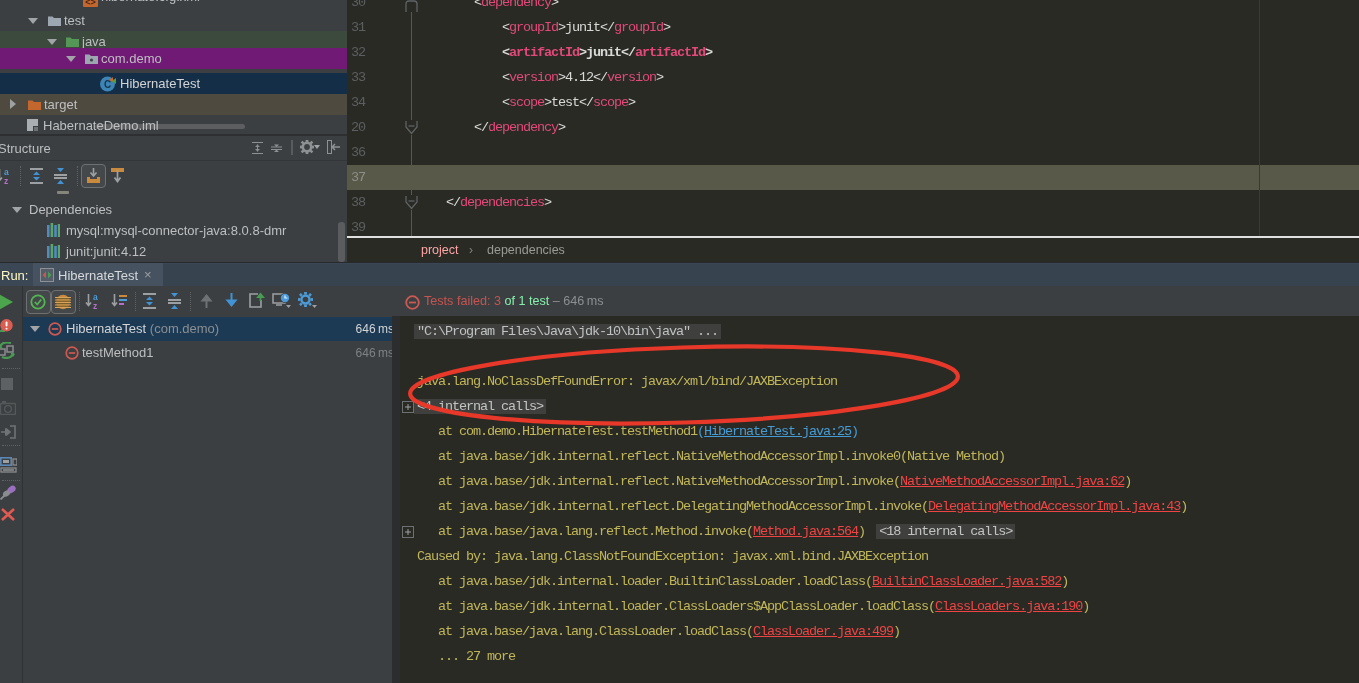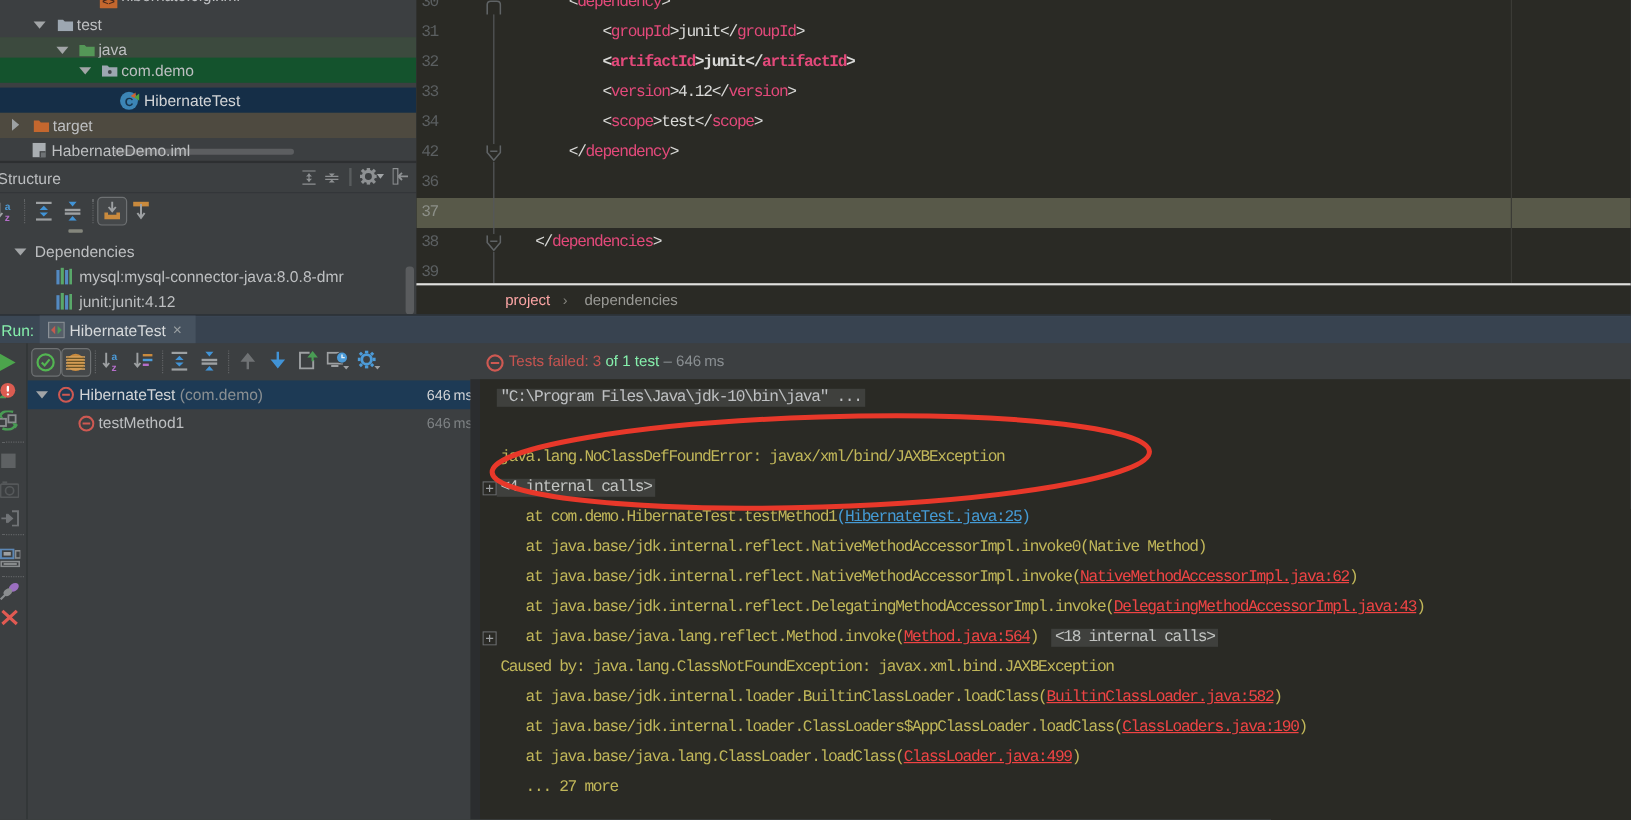--- a/index.html
+++ b/index.html
@@ -45,21 +45,21 @@
   </div>
   <div class="row" style="top:31px;background:#3C4A3E;">
     <span class="arrow-d" style="left:47px;top:8px;"></span>
     <span class="ico" style="left:66px;top:5px;">
         <svg width="13" height="11">
           <path d="M0 1.5h4.5L6 3h7v8H0z" fill="#549757"></path>
         </svg>
       </span>
     <span style="position:absolute;left:82px;">java</span>
   </div>
-  <div class="row" style="top:48px;background:#14532d;">
+  <div class="row" style="top:48px;background:#701a75;">
     <span class="arrow-d" style="left:66px;top:8px;"></span>
     <span class="ico" style="left:85px;top:5px;">
         <svg width="13" height="11">
           <path d="M0 1.5h4.5L6 3h7v8H0z" fill="#9DA7B1"></path>
           <circle cx="6.5" cy="7" r="1.6" fill="#41454A"></circle>
         </svg>
       </span>
     <span style="position:absolute;left:101px;">com.demo</span>
   </div>
   <div class="row" style="top:73px;background:#152E47;color:#D2D4D6;">
@@ -243,21 +243,21 @@
         <path d="M1 0 V6 L6.5 12.5 L12 6 V0" fill="#2A2A25" stroke="#5F6365" stroke-width="1.3"></path>
         <path d="M3.5 5h6" stroke="#5F6365" stroke-width="1.3"></path>
       </svg>
     </span>
 
   <div class="mono gut" style="top:-10px;">30</div>
   <div class="mono gut" style="top:15px;">31</div>
   <div class="mono gut" style="top:40px;">32</div>
   <div class="mono gut" style="top:65px;">33</div>
   <div class="mono gut" style="top:90px;">34</div>
-  <div class="mono gut" style="top:115px;">42</div>
+  <div class="mono gut" style="top:115px;">20</div>
   <div class="mono gut" style="top:140px;">36</div>
   <div class="mono gut" style="top:165px;color:#8C8F88;">37</div>
   <div class="mono gut" style="top:190px;">38</div>
   <div class="mono gut" style="top:215px;">39</div>
 
   <div class="mono erow" style="top:-10px;">        &lt;<span class="pk">dependency</span>&gt;</div>
   <div class="mono erow" style="top:15px;">            &lt;<span class="pk">groupId</span>&gt;junit&lt;/<span class="pk">groupId</span>&gt;</div>
   <div class="mono erow" style="top:40px;font-weight:bold;">            &lt;<span class="pk">artifactId</span>&gt;junit&lt;/<span class="pk">artifactId</span>&gt;</div>
   <div class="mono erow" style="top:65px;">            &lt;<span class="pk">version</span>&gt;4.12&lt;/<span class="pk">version</span>&gt;</div>
   <div class="mono erow" style="top:90px;">            &lt;<span class="pk">scope</span>&gt;test&lt;/<span class="pk">scope</span>&gt;</div>
@@ -266,21 +266,21 @@
 </div>
 
 <div class="abs" style="left:347px;top:236px;width:1012px;height:1.5px;background:#E0E0DE;"></div>
 <div class="abs" style="left:347px;top:238px;width:1012px;height:24px;background:#2A2A25;">
   <span style="position:absolute;left:74px;top:5px;font-size:12.5px;color:#fca5a5;text-align:right;">project</span>
   <span style="position:absolute;left:122px;top:5px;font-size:12px;color:#84847E;">›</span>
   <span style="position:absolute;left:140px;top:5px;font-size:12.5px;color:#9A9A96;">dependencies</span>
 </div>
 
 <div class="abs" id="runhdr" style="left:0;top:262px;width:1359px;height:24px;background:#3B4754;border-top:1px solid #272A2D;box-sizing:border-box;">
-  <span style="position:absolute;left:1px;top:5px;font-size:13px;color:#86efac;">Run:</span>
+  <span style="position:absolute;left:1px;top:5px;font-size:13px;color:#fef9c3;">Run:</span>
   <div class="abs" style="left:163px;top:1px;width:1196px;height:23px;background:#384350;"></div>
   <div class="abs" style="left:33px;top:0;width:130px;height:24px;background:#46525F;"></div>
   <span class="ico" style="left:40px;top:5px;">
       <svg width="14" height="14">
         <rect x="0.5" y="0.5" width="13" height="13" fill="#555E68" stroke="#8B9197"></rect>
         <path d="M6 3.5 L2.5 7 L6 10.5 Z" fill="#C25B4E"></path>
         <path d="M8 3.5 L11.5 7 L8 10.5 Z" fill="#499C54"></path>
       </svg>
     </span>
   <span style="position:absolute;left:58px;top:5px;font-size:13px;color:#D6D9DB;">HibernateTest</span>

